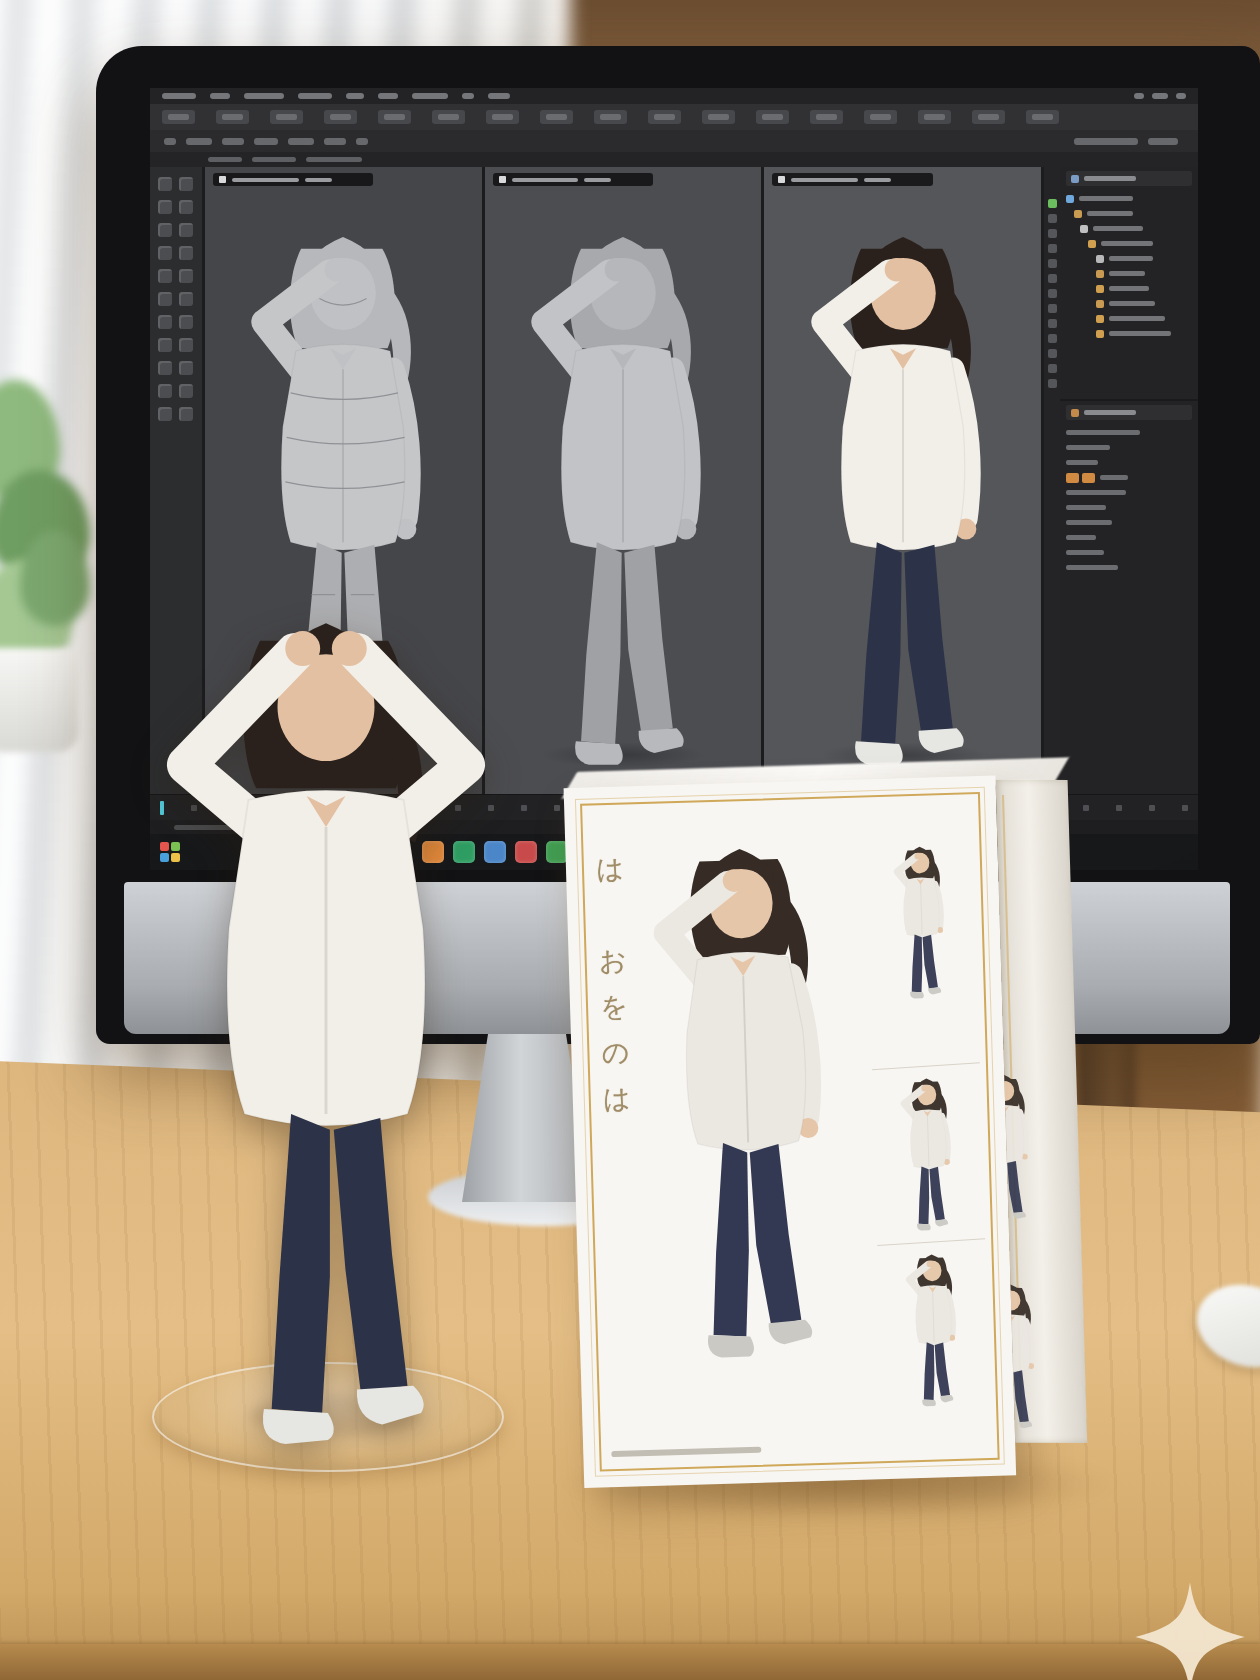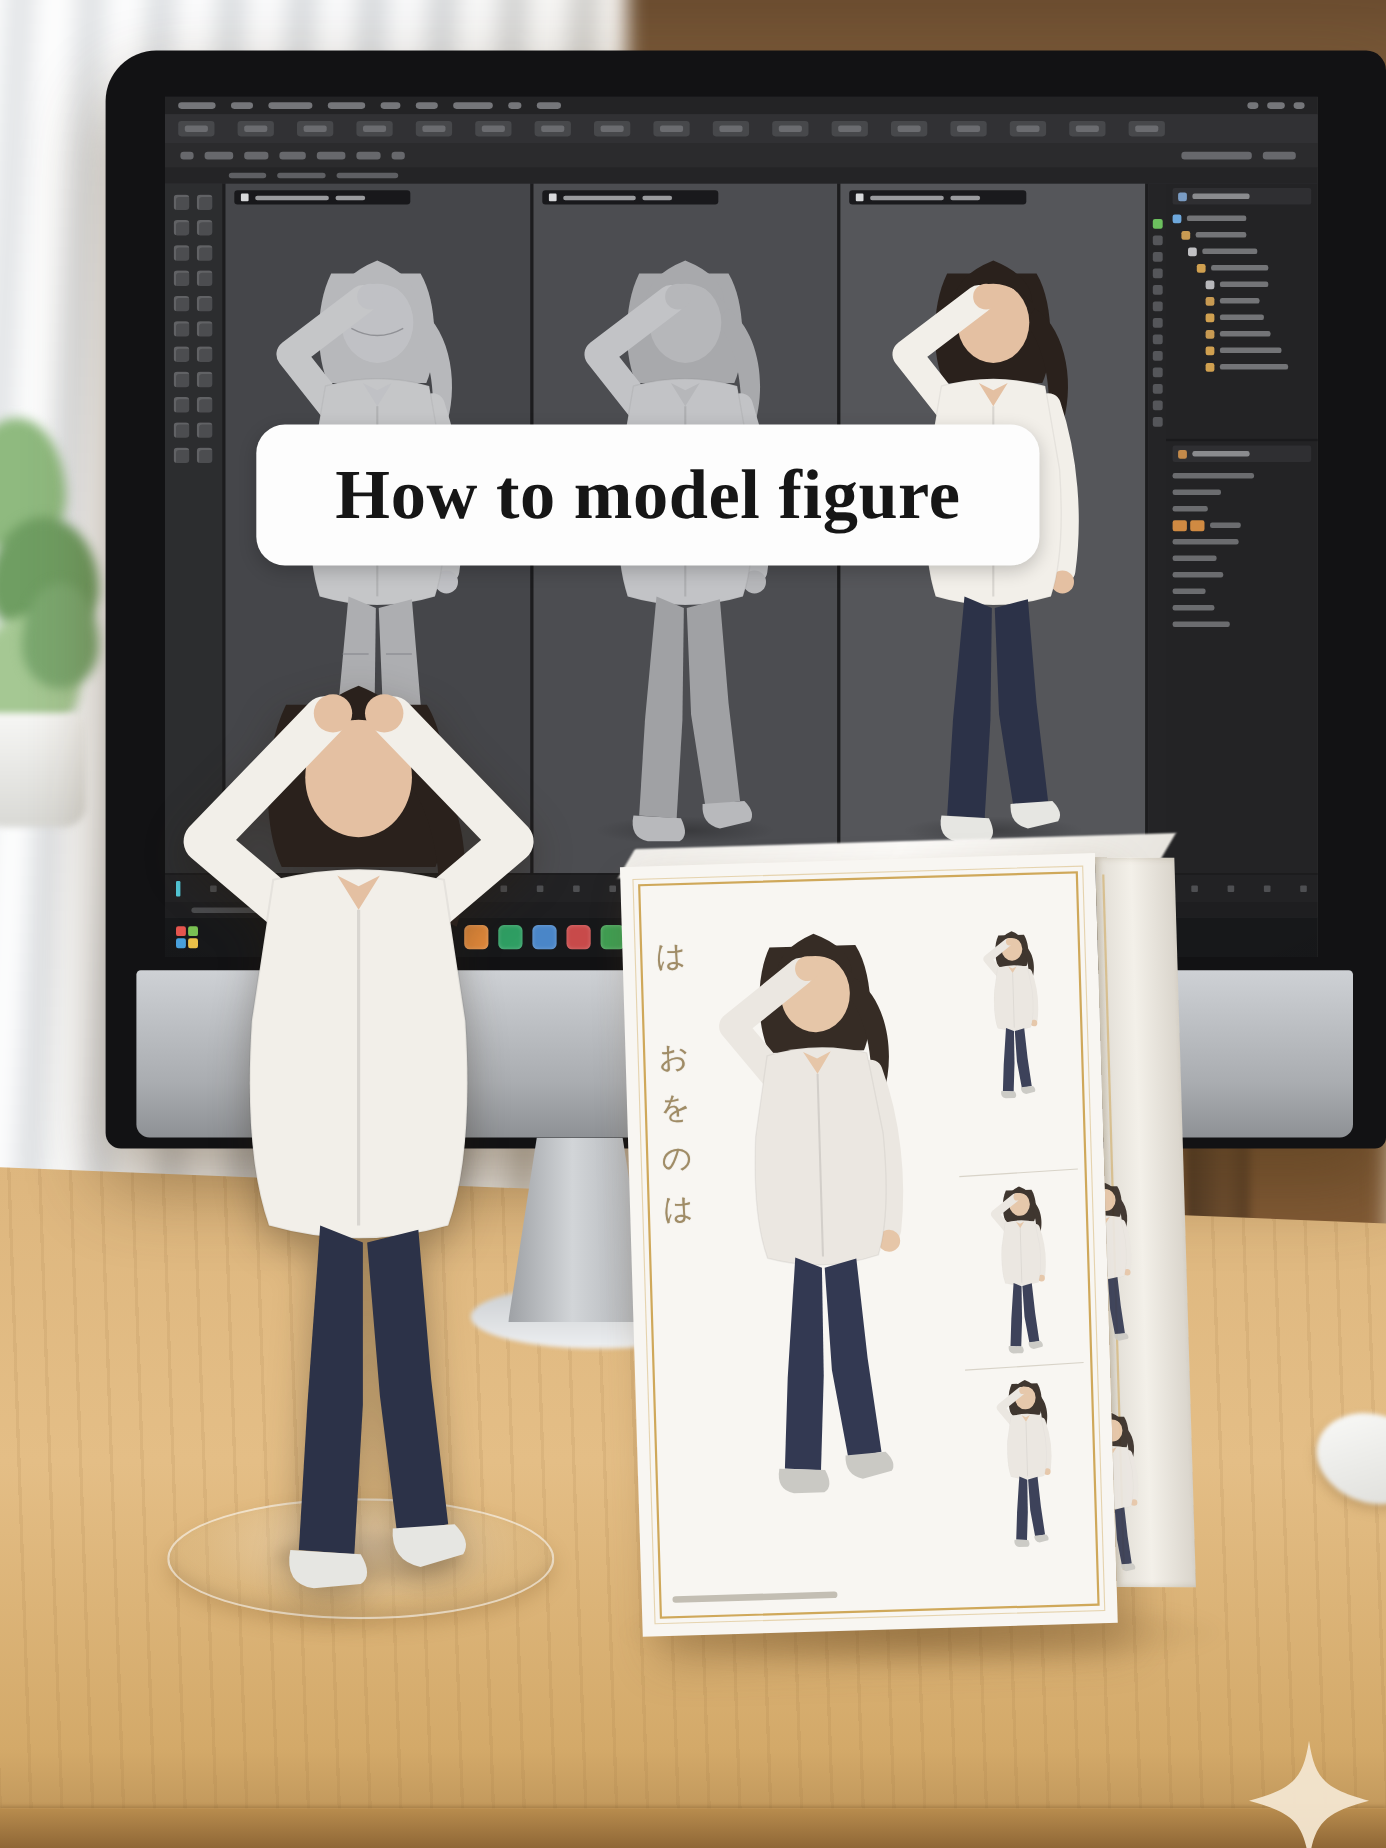--- a/index.html
+++ b/index.html
@@ -603,20 +603,17 @@
           </svg>
         <svg class="side-part p-box" style="left:-46px;top:516px;width:92px;height:158px;">
             <use href="#pose-salute"></use>
           </svg>
       </div>
     </div>
   </div>
 
   <div class="abs white-object"></div>
 
-  <div class="abs title-pill">
-    <span>How to model figure</span>
-  </div>
 
   <svg class="abs sparkle" viewBox="0 0 110 100">
     <path id="sparkle-path" d="M55,0 C60,32 68,40 105,50 C68,60 60,68 55,100 C50,68 42,60 5,50 C42,40 50,32 55,0 Z" fill="#f4e6d0"></path>
   </svg>
 </div>
 
 </body></html>

